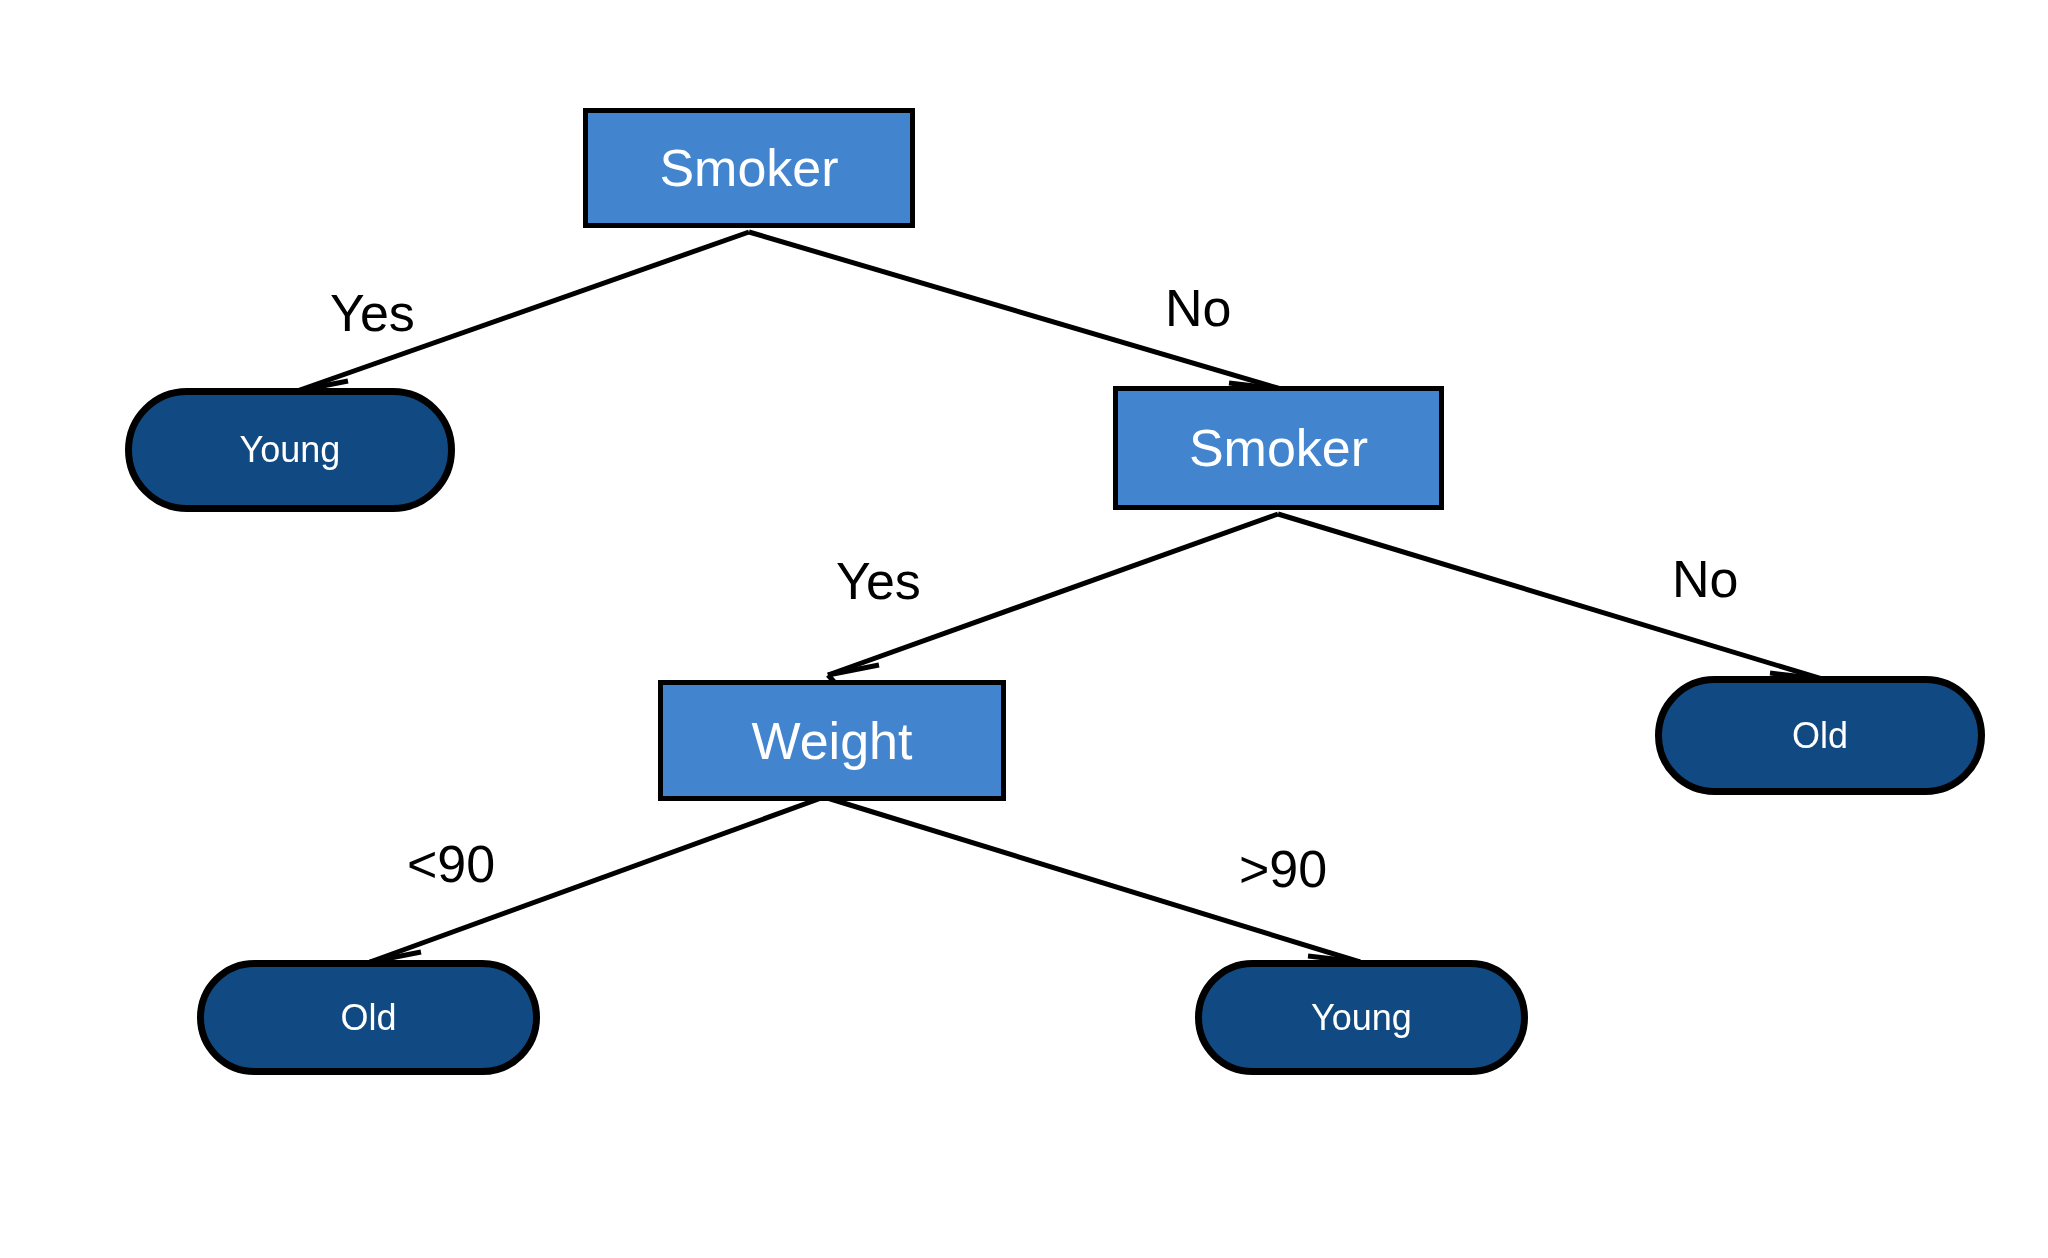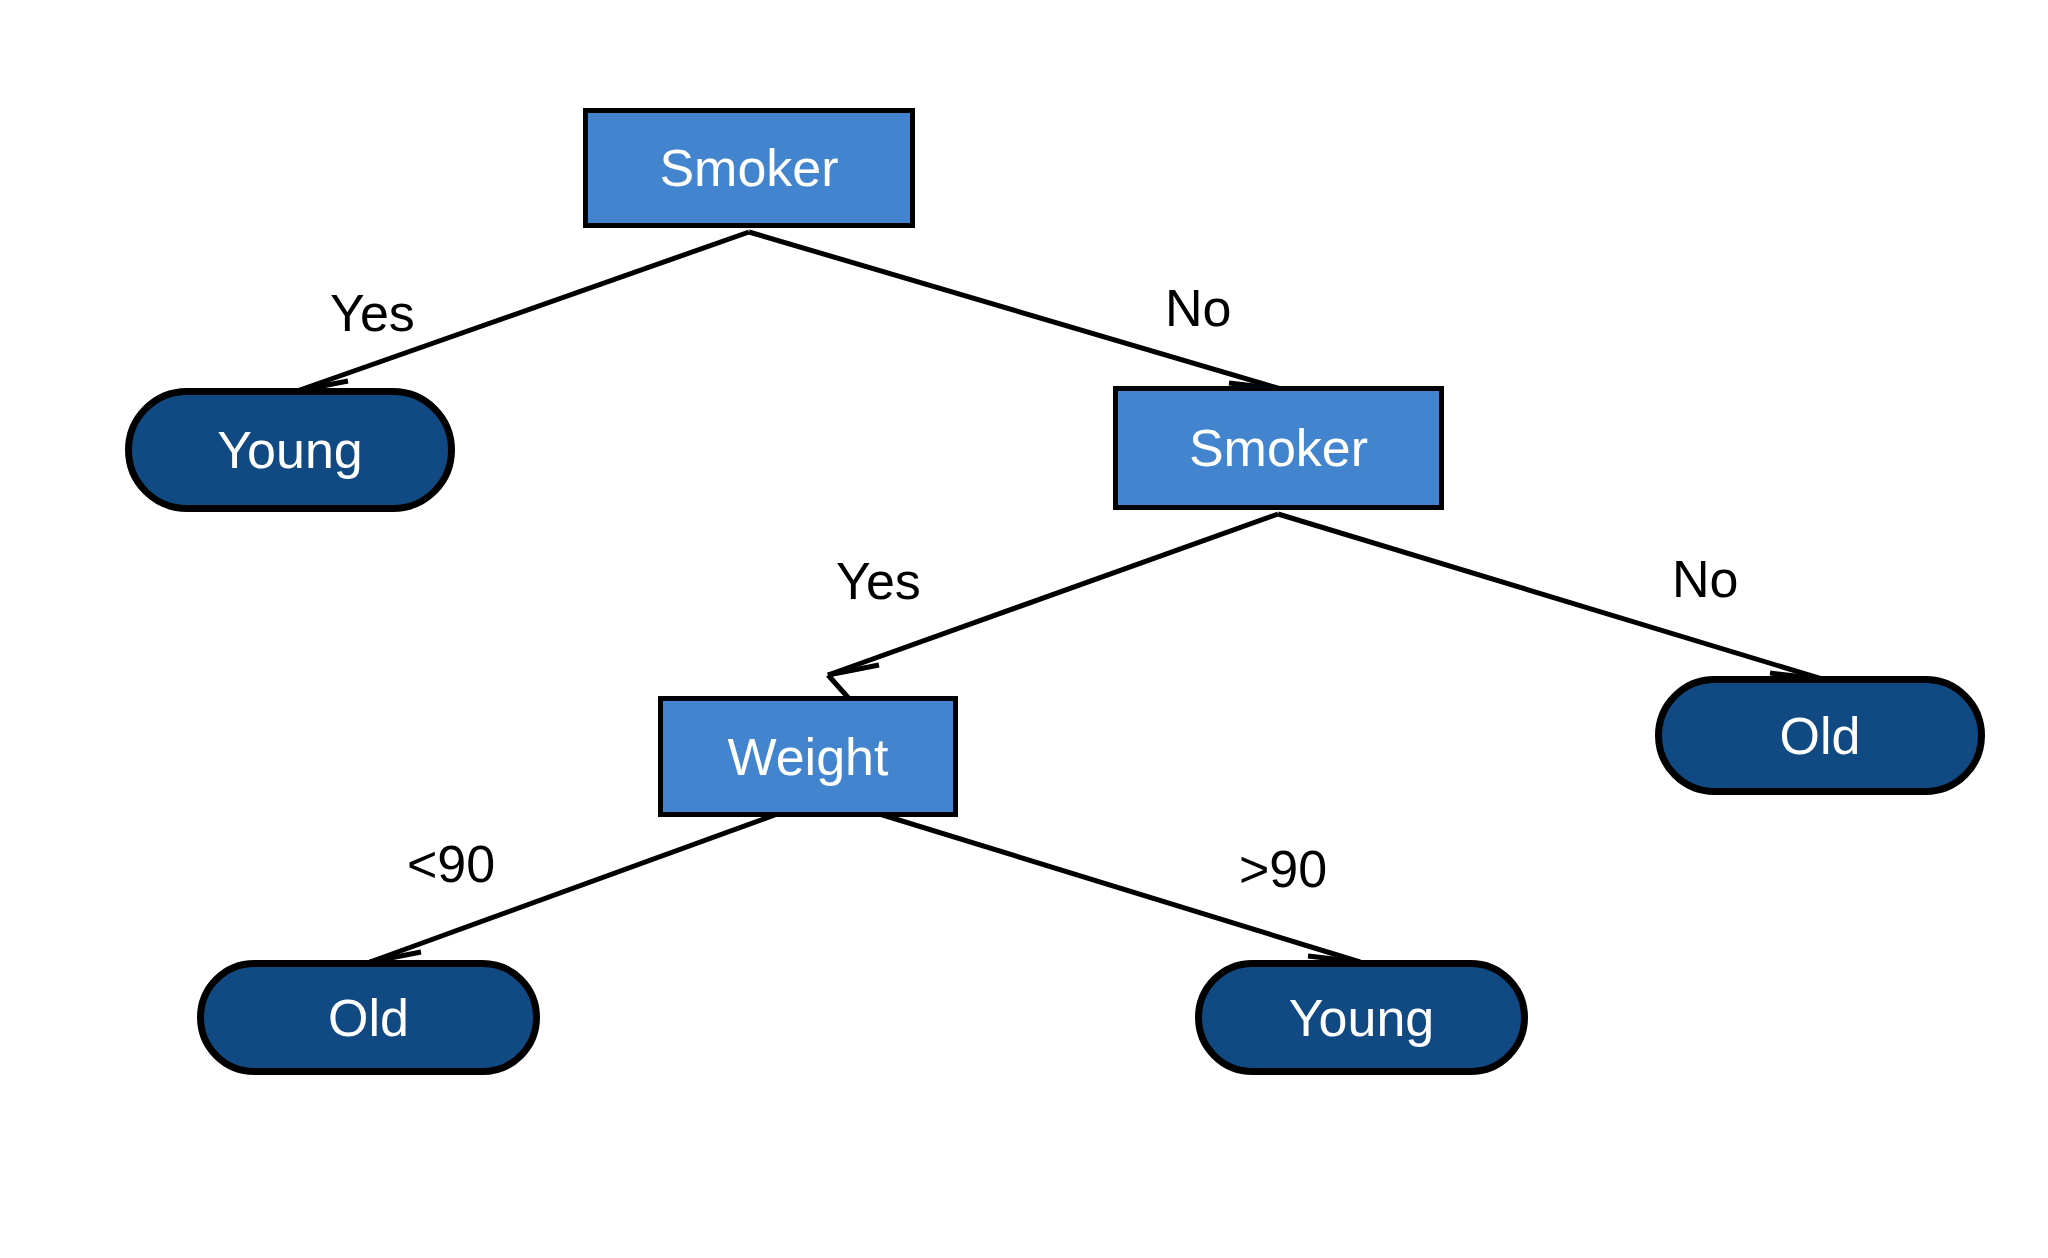--- a/index.html
+++ b/index.html
@@ -40,21 +40,21 @@
   .node.decision {
     background: #4285CE;
     border: 5px solid #000000;
     border-radius: 0;
     font-size: 52px;
   }
   .node.leaf {
     background: #114A82;
     border: 7px solid #000000;
     border-radius: 62px;
-    font-size: 52px;
+    font-size: 36px;
   }
   .edge-label {
     position: absolute;
     color: #000000;
     font-size: 52px;
     line-height: 1;
     white-space: nowrap;
   }
 </style>
 </head>
@@ -103,21 +103,21 @@
   </div>
 
   <div class="node leaf" style="left:125px; top:388px; width:330px; height:124px;">
     <span>Young</span>
   </div>
 
   <div class="node decision" style="left:1113px; top:386px; width:331px; height:124px;">
     <span>Smoker</span>
   </div>
 
-  <div class="node decision" style="left:658px; top:696px; width:300px; height:121px;">
+  <div class="node decision" style="left:658px; top:680px; width:348px; height:121px;">
     <span>Weight</span>
   </div>
 
   <div class="node leaf" style="left:1655px; top:676px; width:330px; height:119px;">
     <span>Old</span>
   </div>
 
   <div class="node leaf" style="left:197px; top:960px; width:343px; height:115px;">
     <span>Old</span>
   </div>

